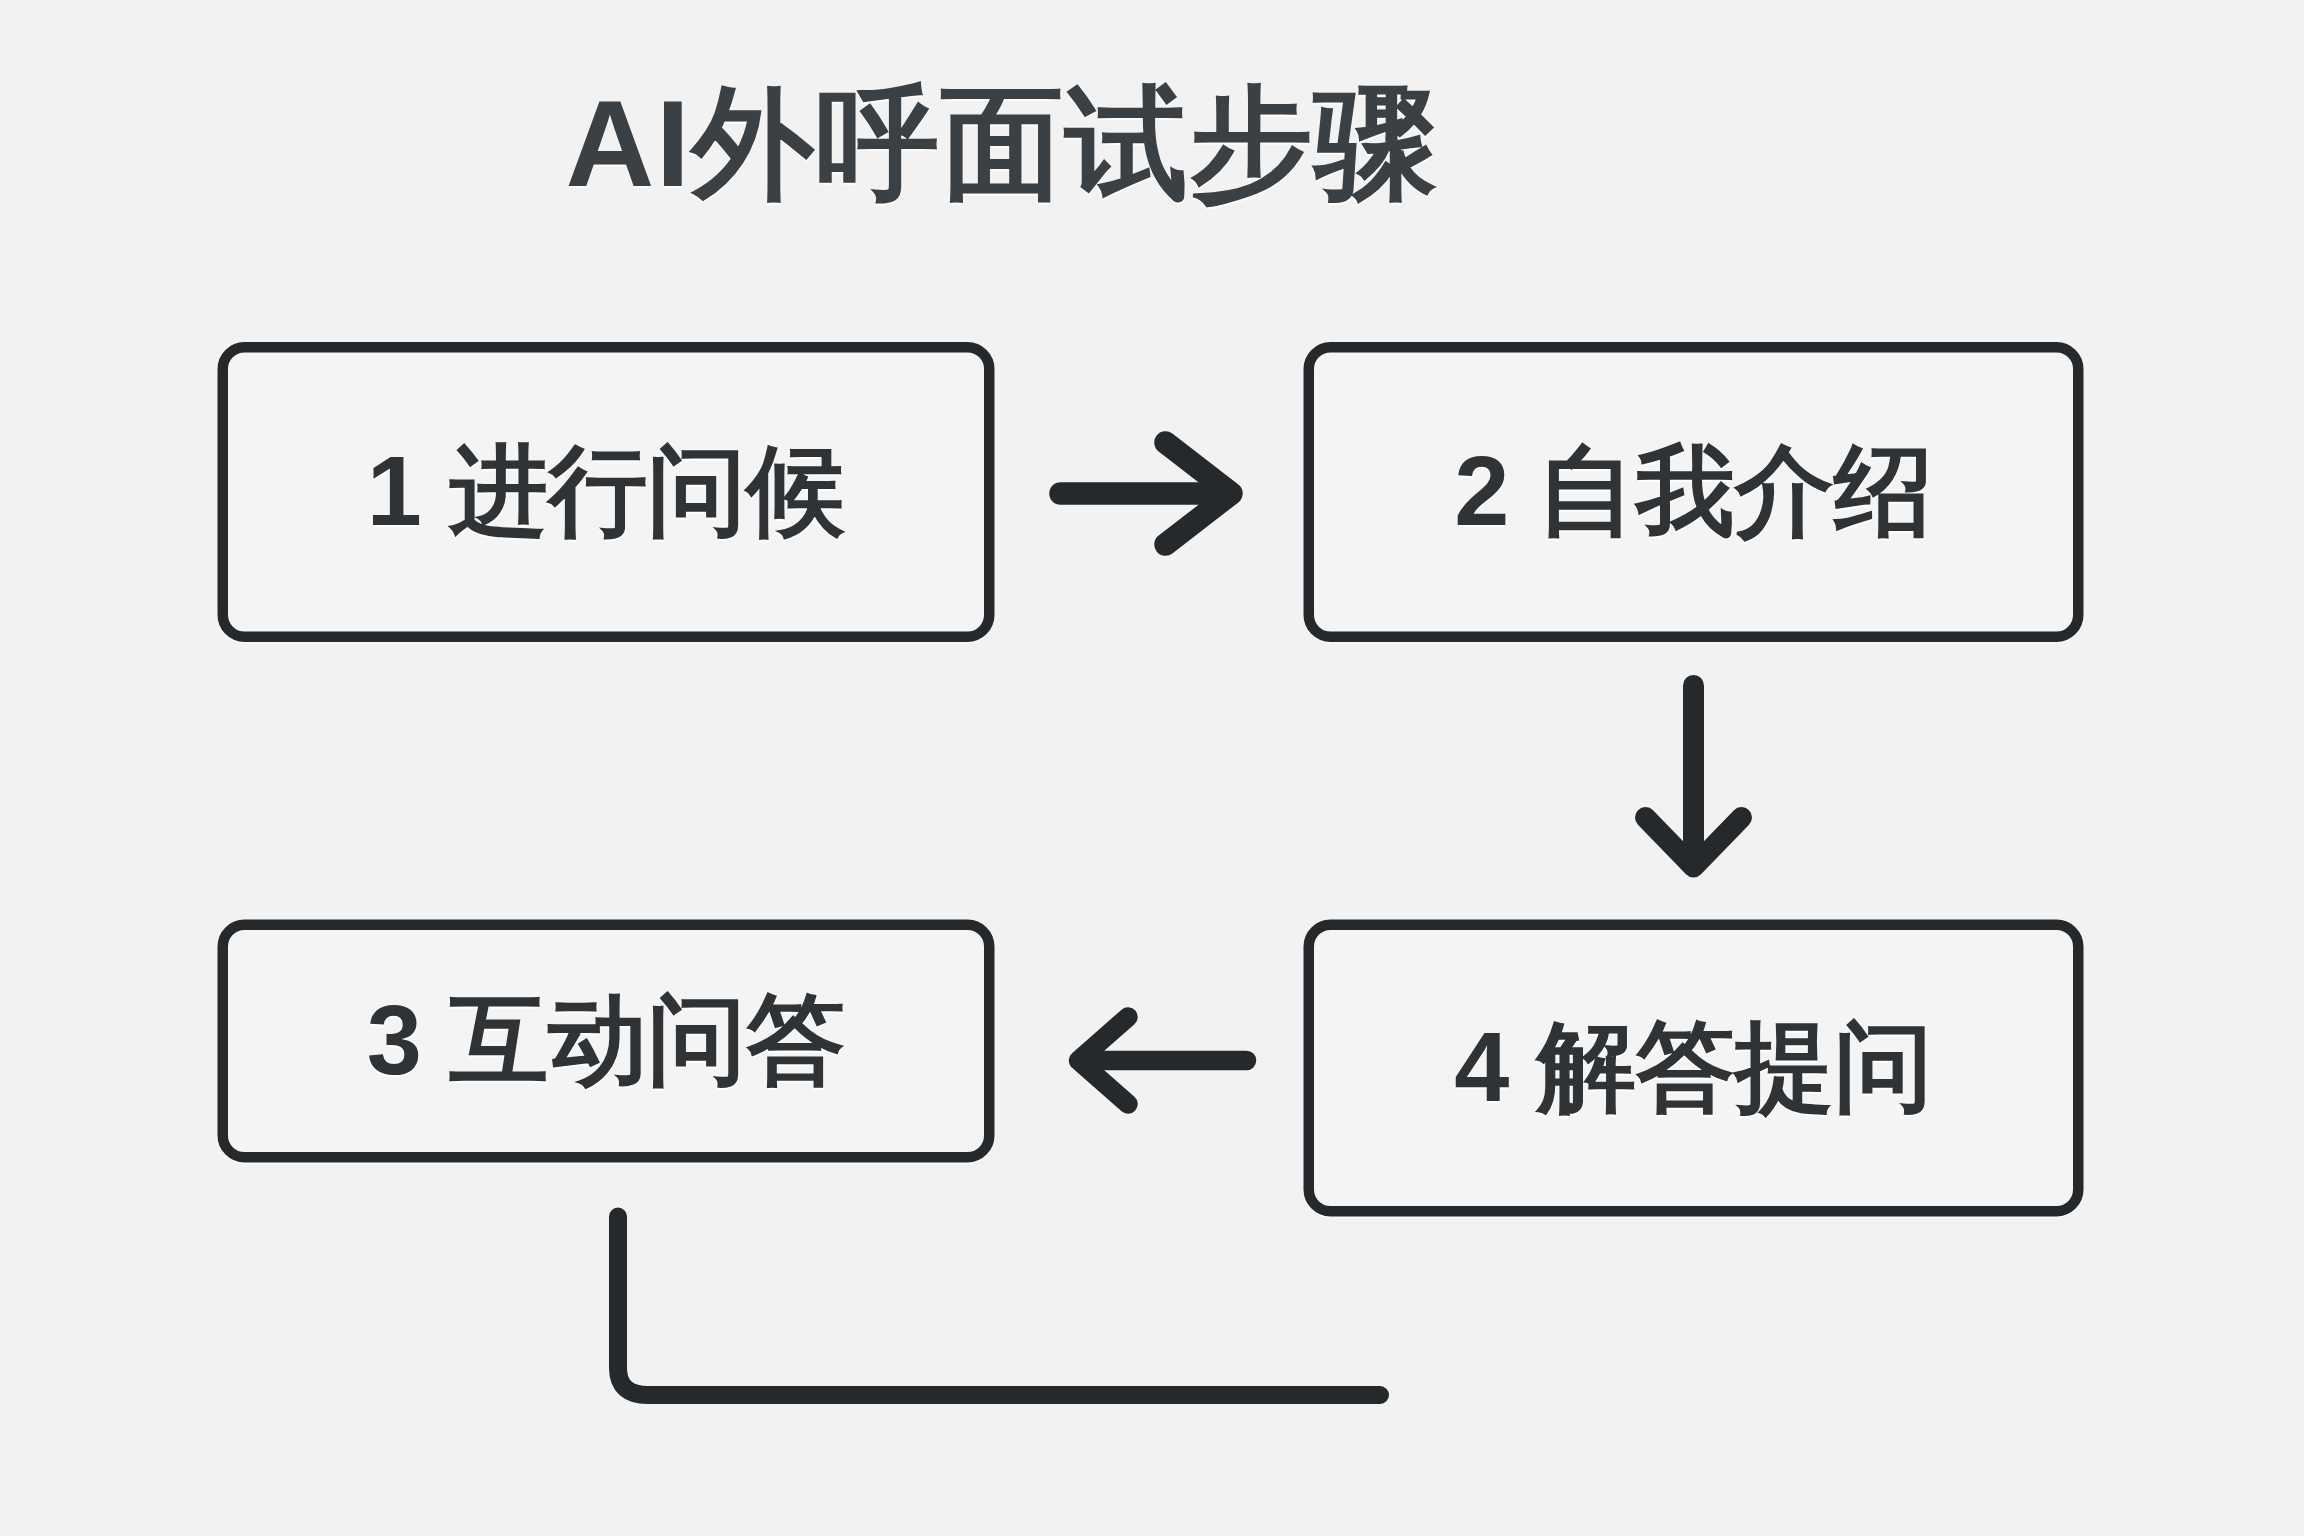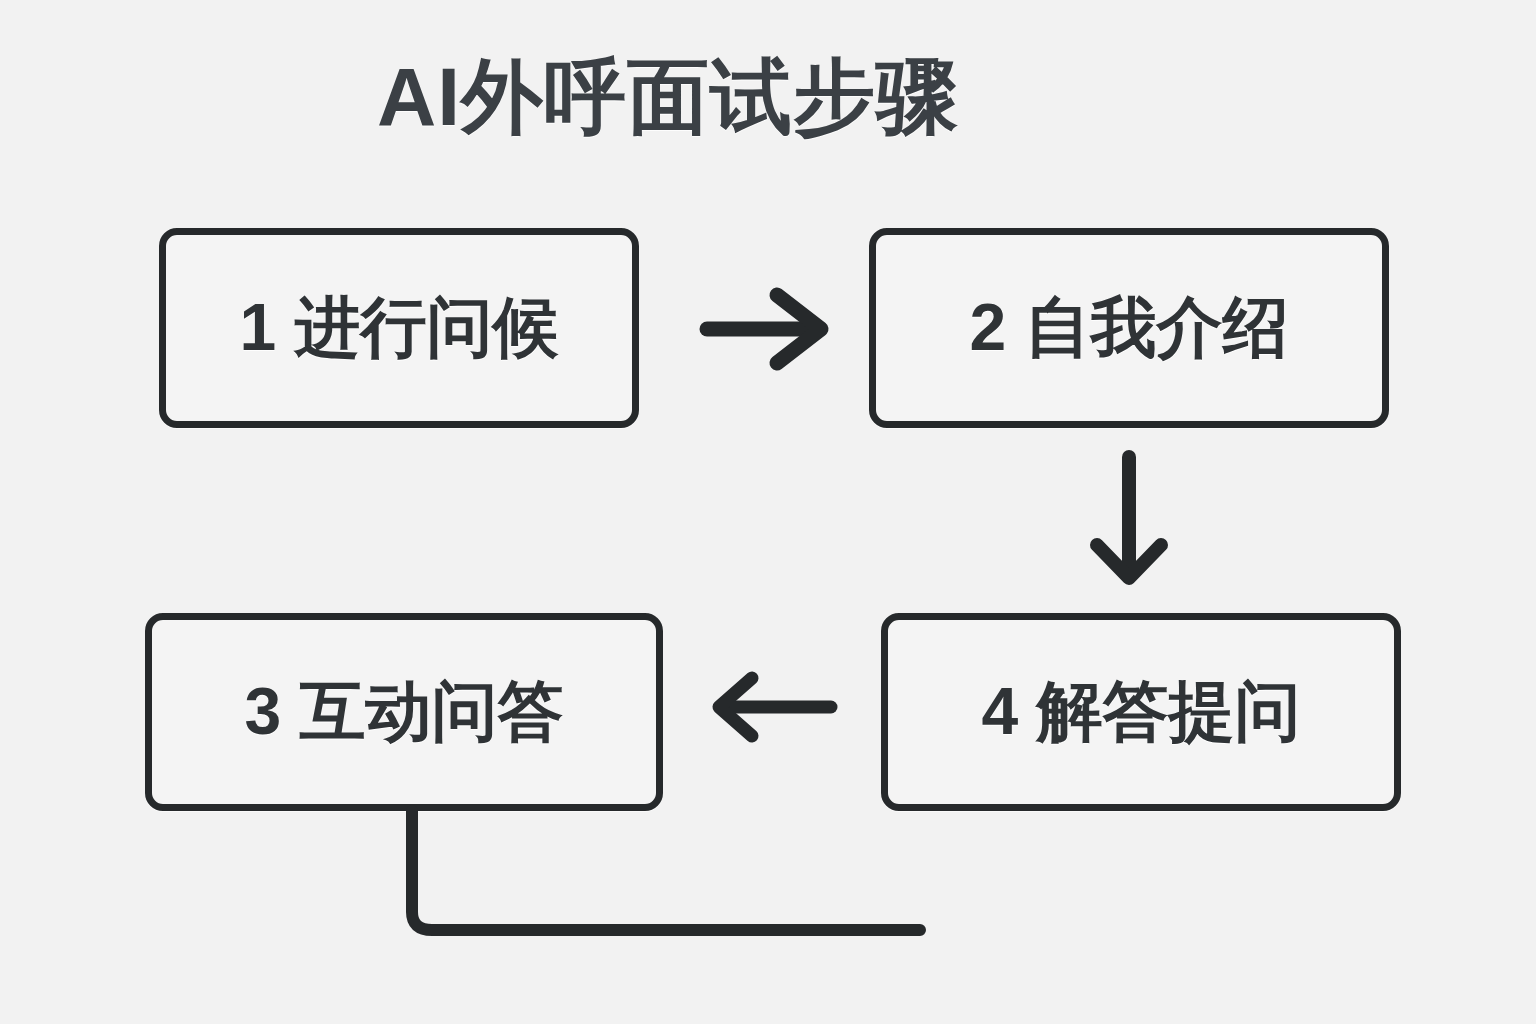--- a/index.html
+++ b/index.html
@@ -51,24 +51,24 @@
   }
   .step-label {
     font-size: 66px;
     font-weight: bold;
     color: #2f3336;
     letter-spacing: 0px;
     white-space: nowrap;
     text-shadow: 0 1px 0 rgba(255,255,255,0.9);
   }
 
-  #box-1 { left: 145px; top: 228px; width: 480px; height: 200px; margin-left: 14px; }
+  #box-1 { left: 145px; top: 228px; width: 518px; height: 200px; }
   #box-2 { left: 869px; top: 228px; width: 520px; height: 200px; }
-  #box-3 { left: 145px; top: 613px; width: 518px; height: 198px; }
-  #box-4 { left: 869px; top: 613px; width: 520px; height: 198px; margin-left: 12px; }
+  #box-3 { left: 145px; top: 613px; width: 518px; height: 162px; }
+  #box-4 { left: 869px; top: 613px; width: 520px; height: 198px; }
 
   
   #connectors {
     position: absolute;
     left: 0;
     top: 0;
     width: 1536px;
     height: 1024px;
     pointer-events: none;
   }

